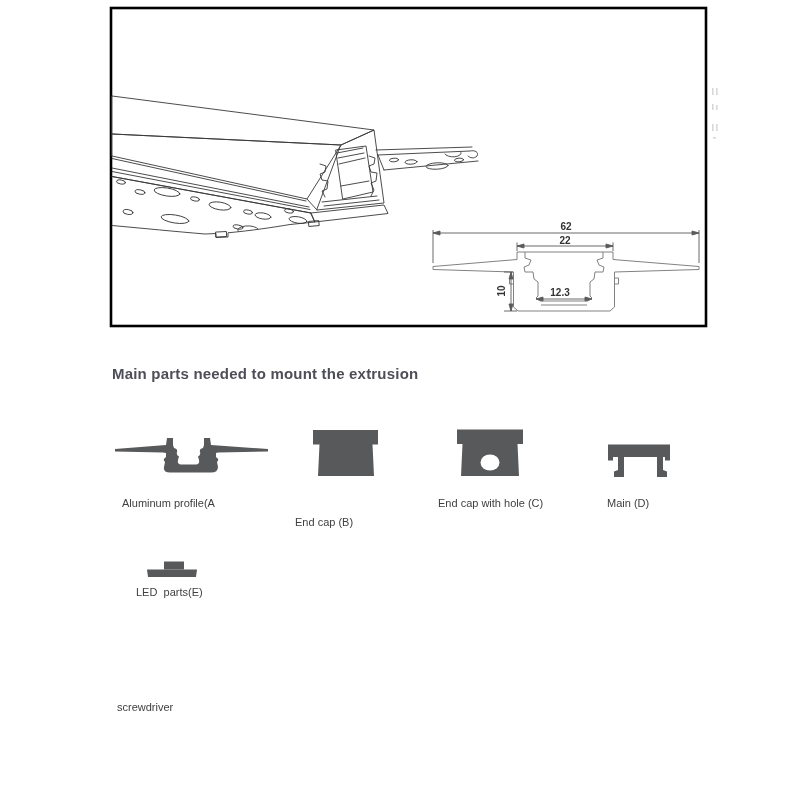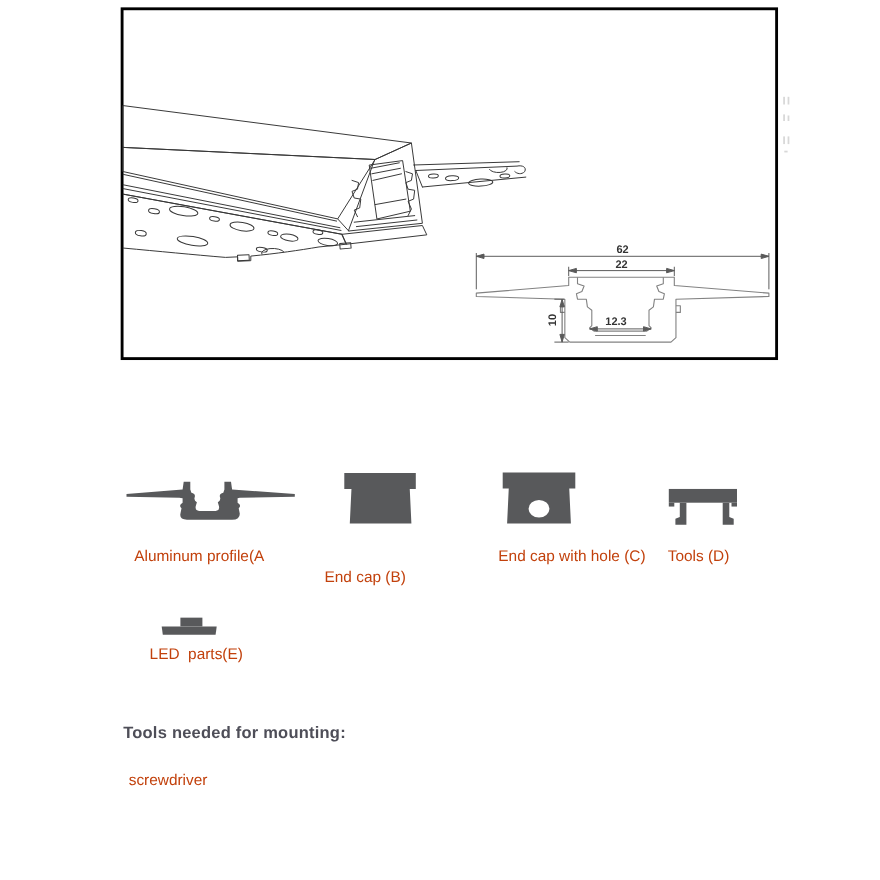--- a/index.html
+++ b/index.html
@@ -1,21 +1,21 @@
 <!DOCTYPE html>
 <html><head>
 <meta charset="utf-8">
 <style>
   html,body{margin:0;padding:0;background:#ffffff;}
   #page{
     position:relative;width:800px;height:800px;background:#ffffff;
     font-family:"Liberation Sans", sans-serif;overflow:hidden;border-radius:19px;
   }
   #art{position:absolute;left:0;top:0;}
-  .txt{position:absolute;color:#c2410c;font-size:14px;line-height:1.2;}
+  .txt{position:absolute;color:#404040;font-size:11px;line-height:1.2;}
   .heading{position:absolute;color:#4e4e58;font-size:15px;font-weight:bold;letter-spacing:.2px;}
   .pre{white-space:pre;}
   svg text.dim{font-family:"Liberation Sans",sans-serif;font-size:10px;font-weight:bold;fill:#333333;}
 </style>
 </head>
 <body>
 
 <div id="page">
 
   <svg id="art" width="800" height="800" viewBox="0 0 800 800">
@@ -163,28 +163,28 @@
         <polygon points="657,457 663,457 663,470 667,471.5 667,477 657,477"></polygon>
       </g>
 
       <g>
         <polygon points="147,569.5 197,569.5 196,577 148,577"></polygon>
         <rect x="164" y="561.5" width="20" height="8"></rect>
       </g>
     </g>
   </svg>
 
+  <div class="heading" style="left:112px;top:365px;">Main parts needed to mount the extrusion</div>
 
   <div class="txt" style="left:122px;top:497px;">Aluminum profile(A</div>
 
   <div class="txt" style="left:295px;top:516px;">End cap (B)</div>
 
-  <div class="txt" style="left:438px;top:497px;margin-left:15px;">End cap with hole (C)</div>
+  <div class="txt" style="left:438px;top:497px;">End cap with hole (C)</div>
 
-  <div class="txt" style="left:607px;top:497px;">Tools (D)</div>
+  <div class="txt" style="left:607px;top:497px;">Main (D)</div>
 
   <div class="txt pre" style="left:136px;top:586px;">LED  parts(E)</div>
 
-  <div class="heading" style="left:112px;top:658px;">Tools needed for mounting:</div>
 
   <div class="txt" style="left:117px;top:701px;">screwdriver</div>
 
 </div>
 
 </body></html>

